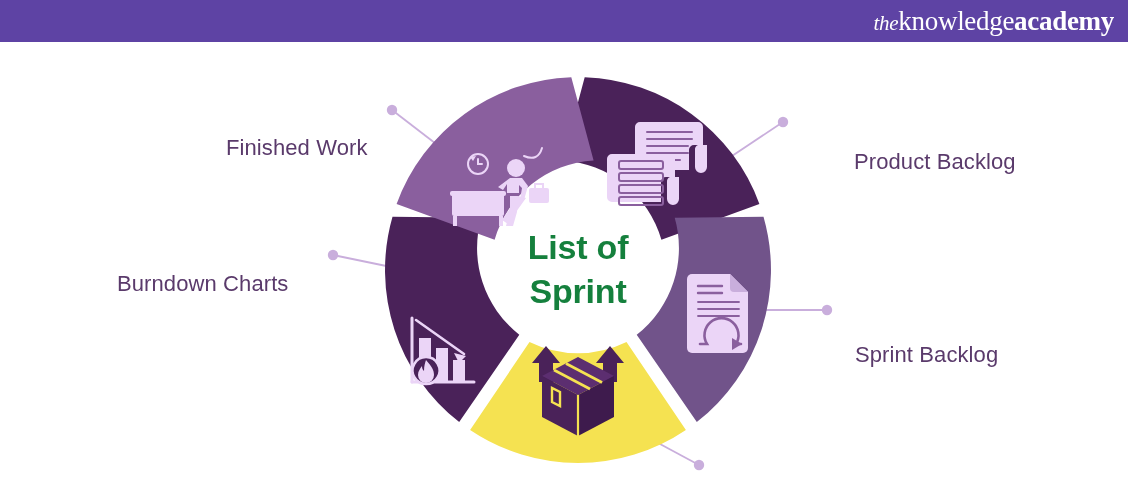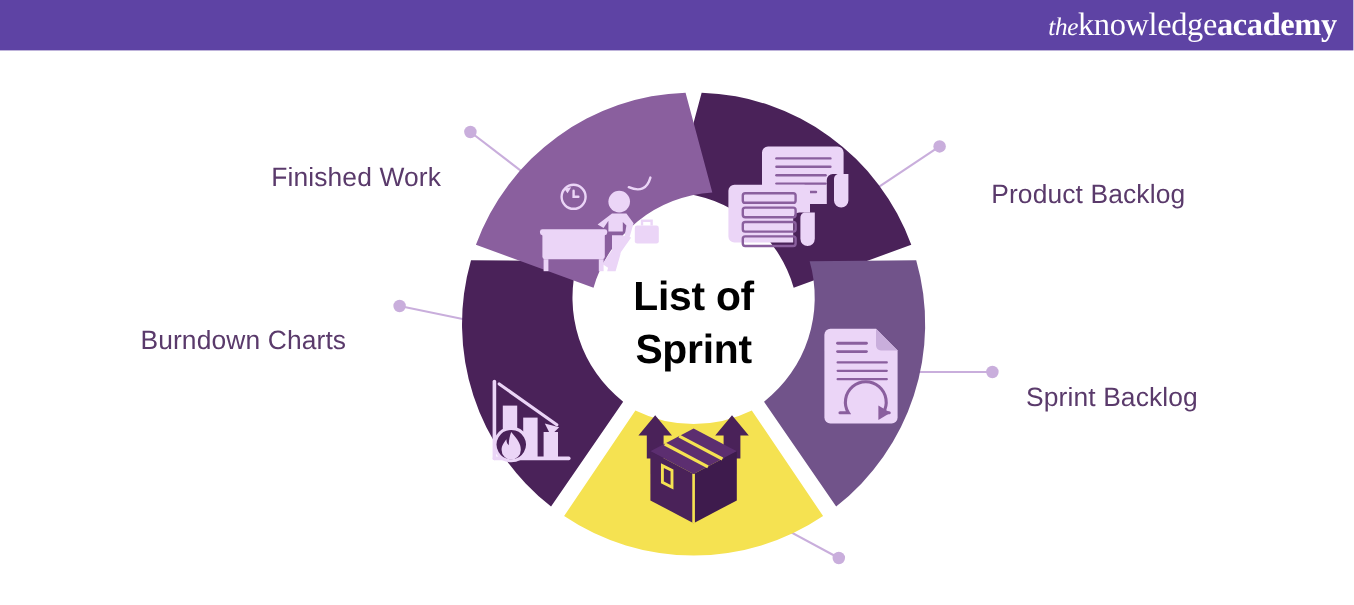--- a/index.html
+++ b/index.html
@@ -34,42 +34,42 @@
   .stage { position:absolute; left:0; top:42px; width:1128px; height:462px; }
   .svg-wrap { position:absolute; left:0; top:0; width:1128px; height:462px; }
 
   
   .center-text {
     position:absolute;
     left:578px; top:228px;
     transform:translate(-50%,-50%);
     width:240px;
     text-align:center;
-    color:#000000;
+    color:#15803d;
     font-size:34px;
     font-weight:700;
     line-height:1.28;
     letter-spacing:-0.2px;
     pointer-events:none;
   }
   .center-text div { white-space:nowrap; }
 
   
   .label {
     position:absolute;
     color:#5A3A6B;
     font-size:22px;
     font-weight:400;
     white-space:nowrap;
     letter-spacing:0.1px;
   }
   .lbl-finished   { left:210px; top:93px;margin-left:16px; }
   .lbl-burndown   { left:117px; top:229px; }
-  .lbl-backlog    { left:826px; top:107px; }
-  .lbl-sprint     { left:855px; top:276px;text-align:center; }
+  .lbl-backlog    { left:854px; top:107px; }
+  .lbl-sprint     { left:855px; top:300px;text-align:center; }
   .lbl-increment  { left:719px; top:461px; }
 </style>
 </head>
 <body>
 
 <div class="page">
 
   <div class="header">
     <div class="logo"><span class="the">the</span><span class="knowledge">knowledge</span><span class="academy">academy</span></div>
   </div>

